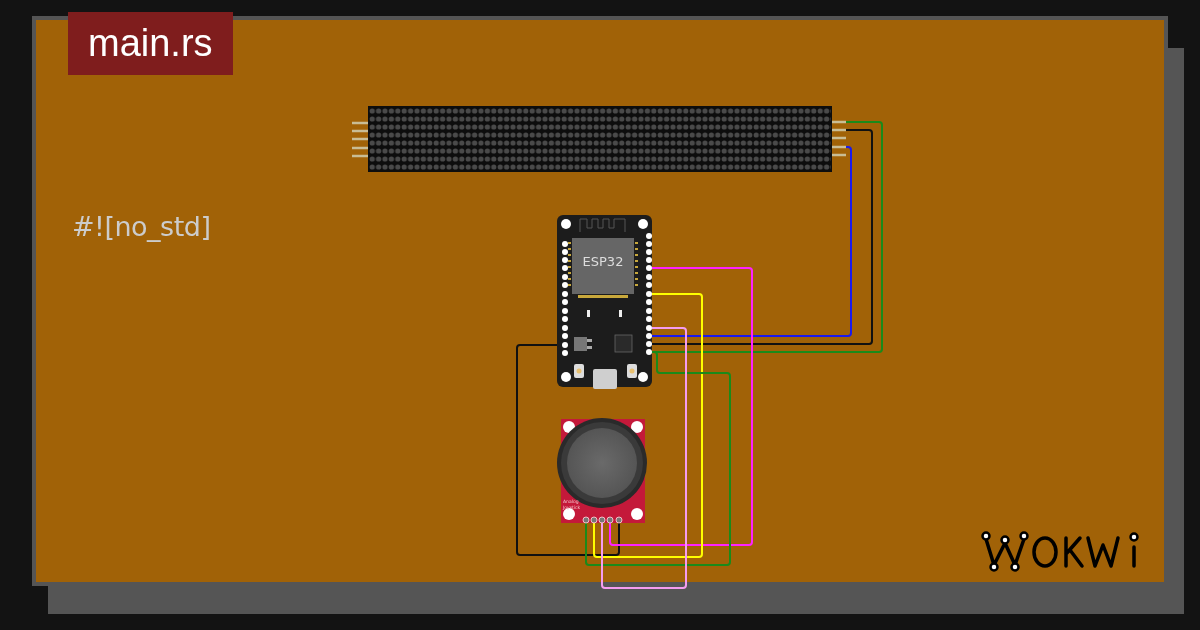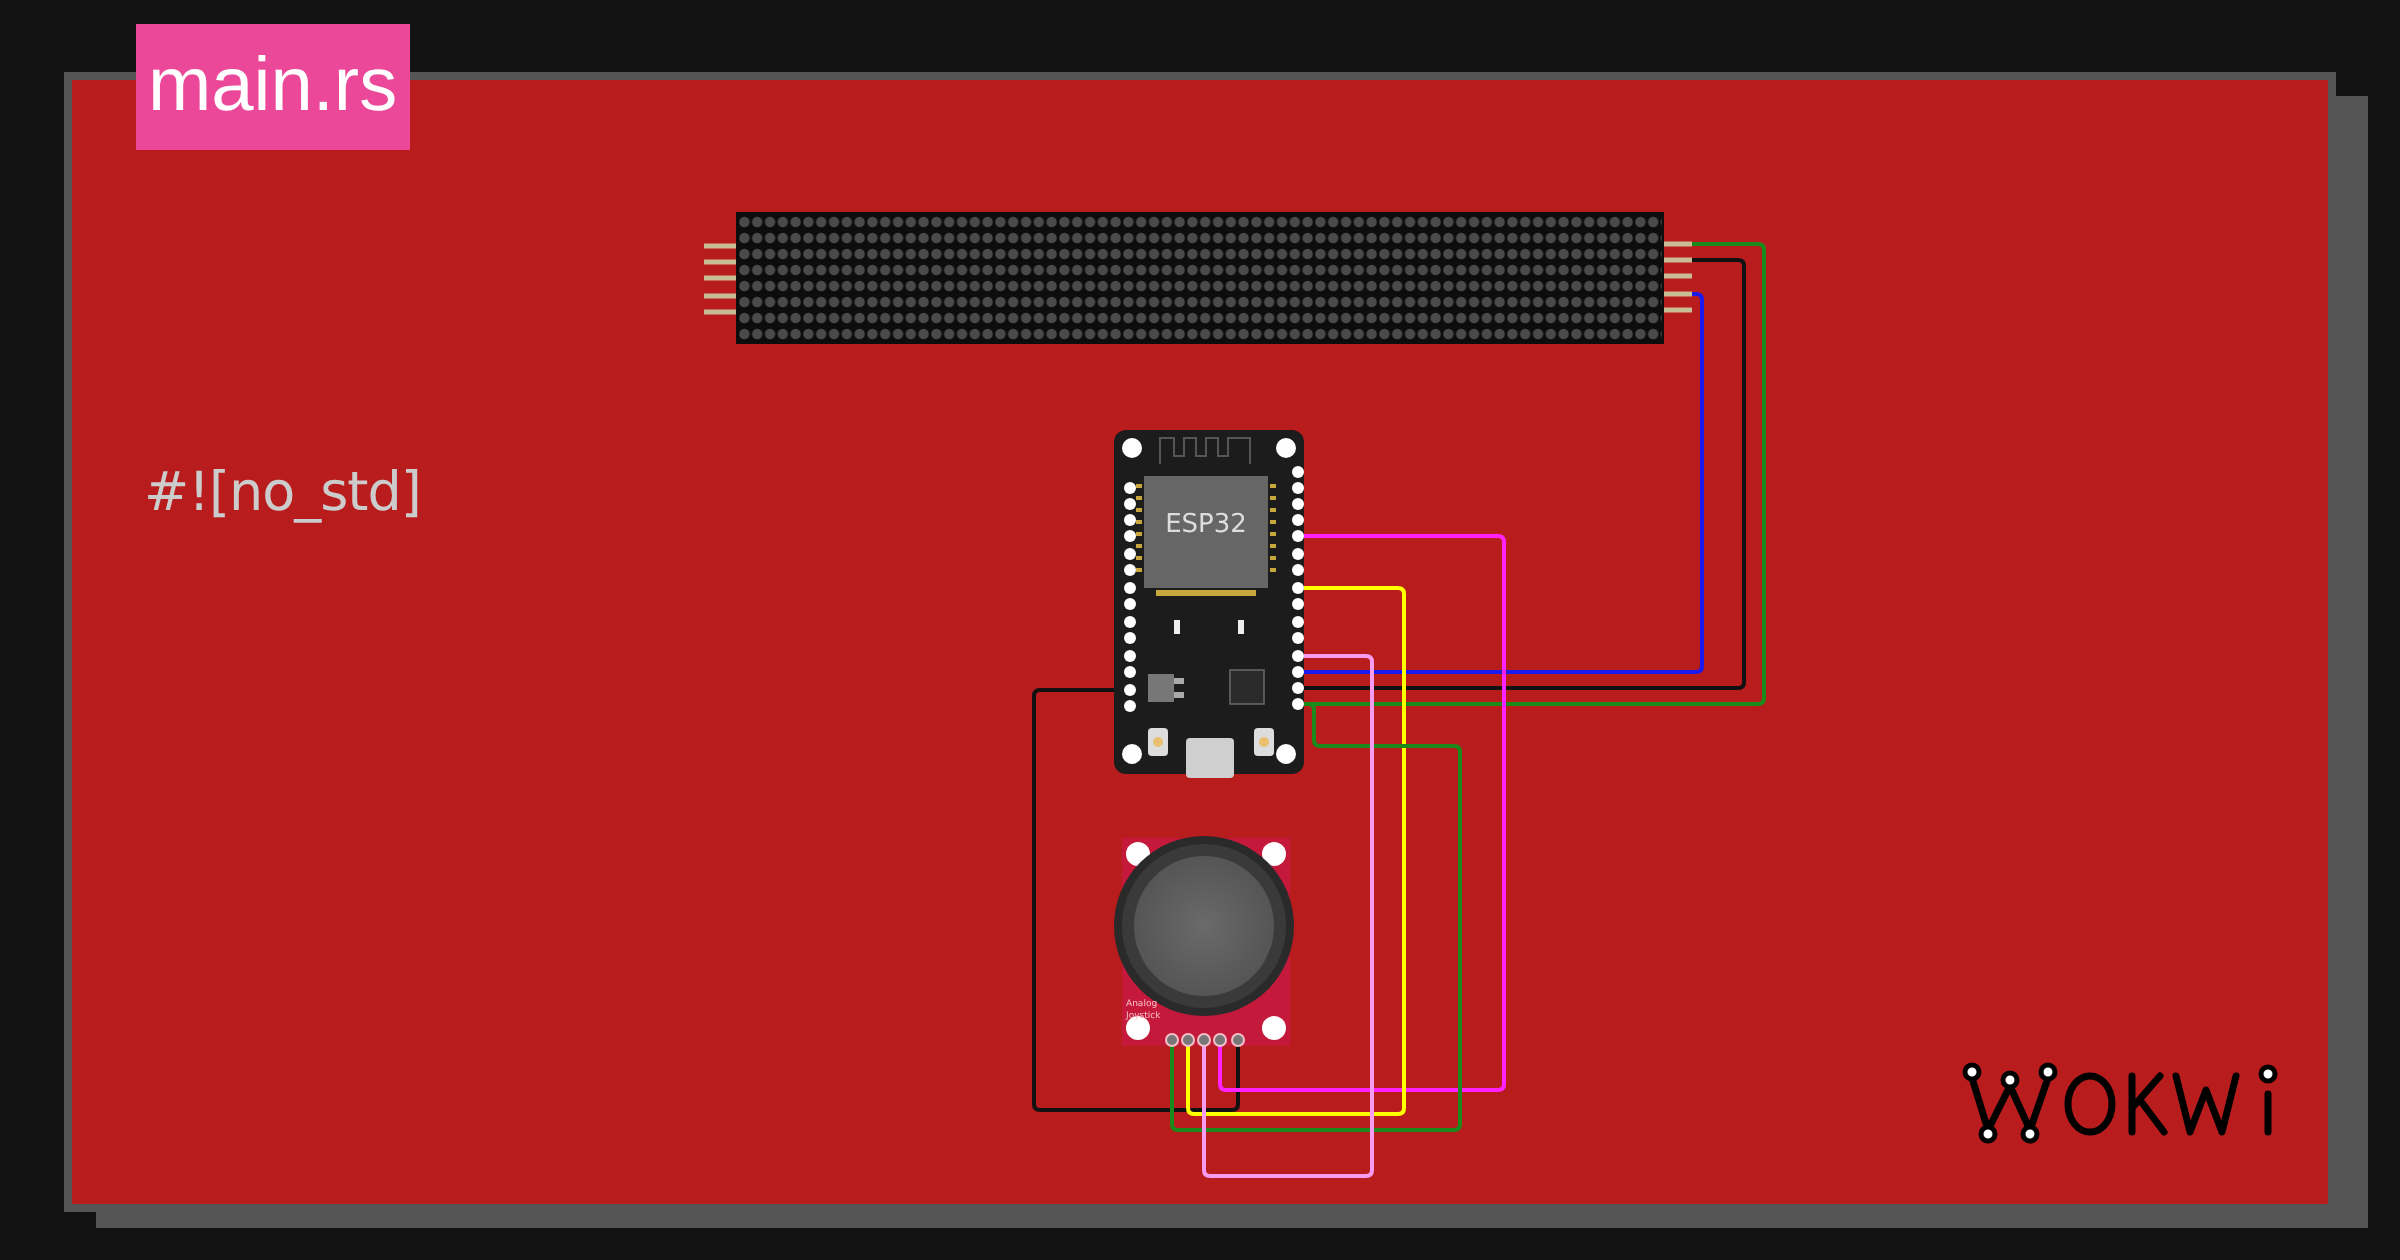--- a/index.html
+++ b/index.html
@@ -6,26 +6,26 @@
     body {
       width: 1200px; height: 630px; overflow: hidden;
       background: #131313; position: relative;
       font-family: "DejaVu Sans", sans-serif;
     }
     .shadow {
       position: absolute; left: 48px; top: 48px; width: 1136px; height: 566px;
       background: #555555;
     }
     .frame {
-      position: absolute; left: 32px; top: 36px; width: 1128px; height: 562px;
-      background: #b91c1c; border: 4px solid #555555; overflow: hidden;
+      position: absolute; left: 32px; top: 16px; width: 1128px; height: 562px;
+      background: #a16207; border: 4px solid #555555; overflow: hidden;
     }
     .tab {
-      position: absolute; left: 68px; top: 12px; height: 63px; padding: 0 6px;
-      background: #ec4899; color: #ffffff; font-size: 38px; line-height: 63px;
+      position: absolute; left: 68px; top: 12px; height: 63px; padding: 0 20px;
+      background: #7f1d1d; color: #ffffff; font-size: 38px; line-height: 63px;
       font-family: "Liberation Sans", sans-serif;
       z-index: 5;
     }
     .code {
       position: absolute; left: 36px; top: 86px; right: 0;
       font-family: "DejaVu Sans", sans-serif; font-size: 27px; line-height: 48.5px;
       color: #cccccc; white-space: pre; letter-spacing: -0.5px;
     }
     .code-line { display: block; height: 48.5px; }
     .circuit { position: absolute; left: 0; top: 0; z-index: 3; }

